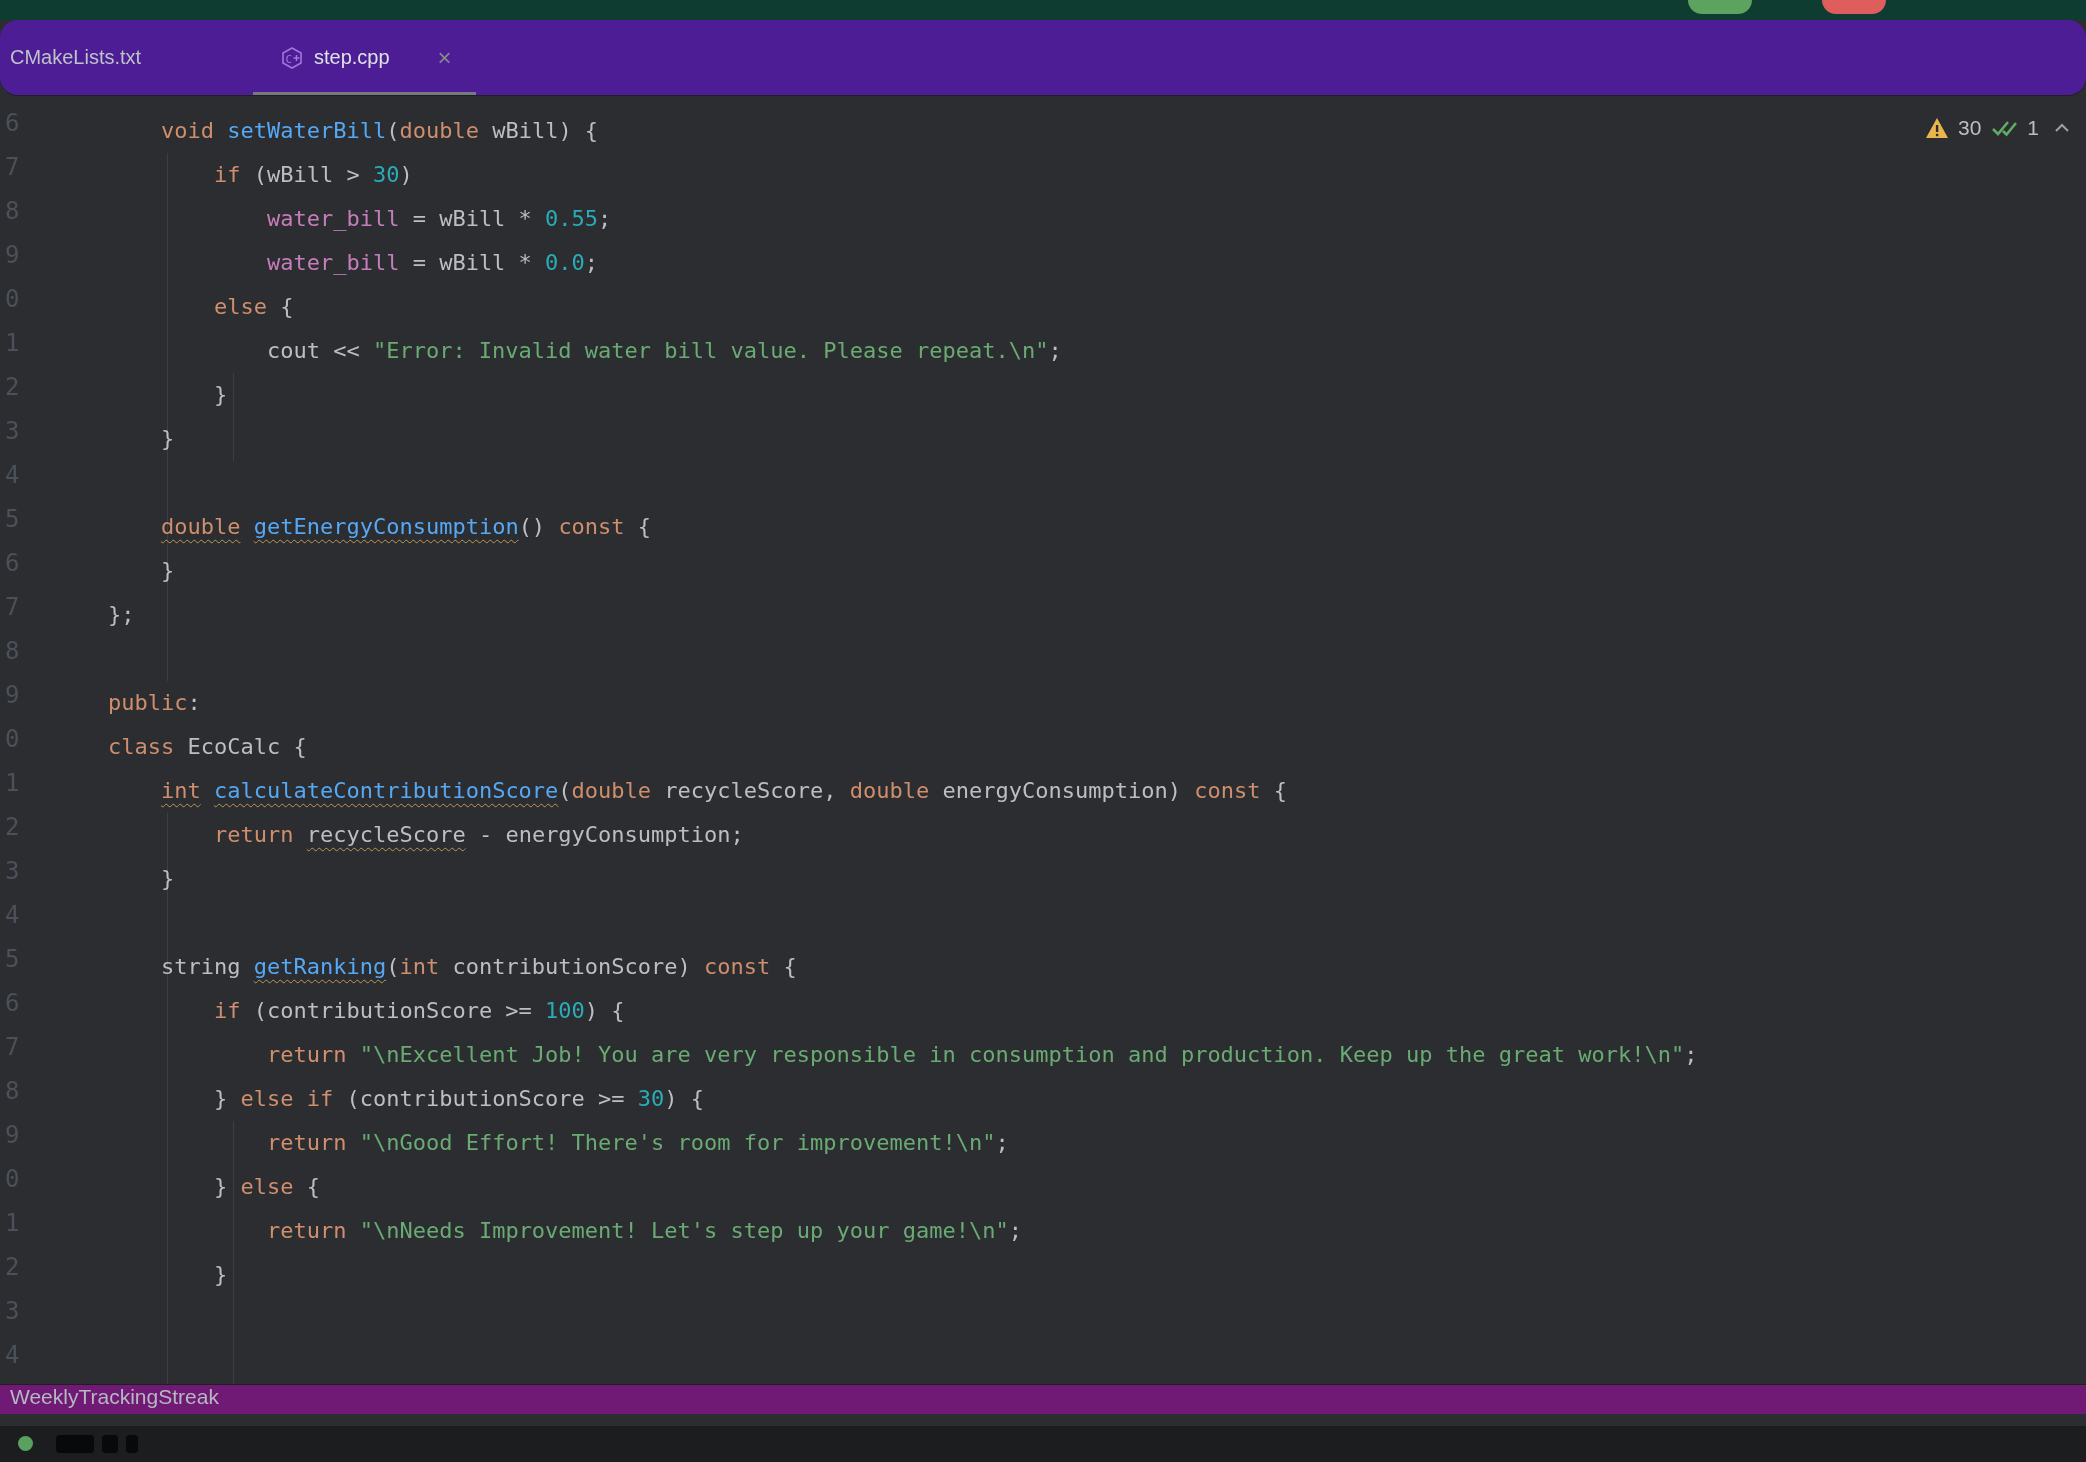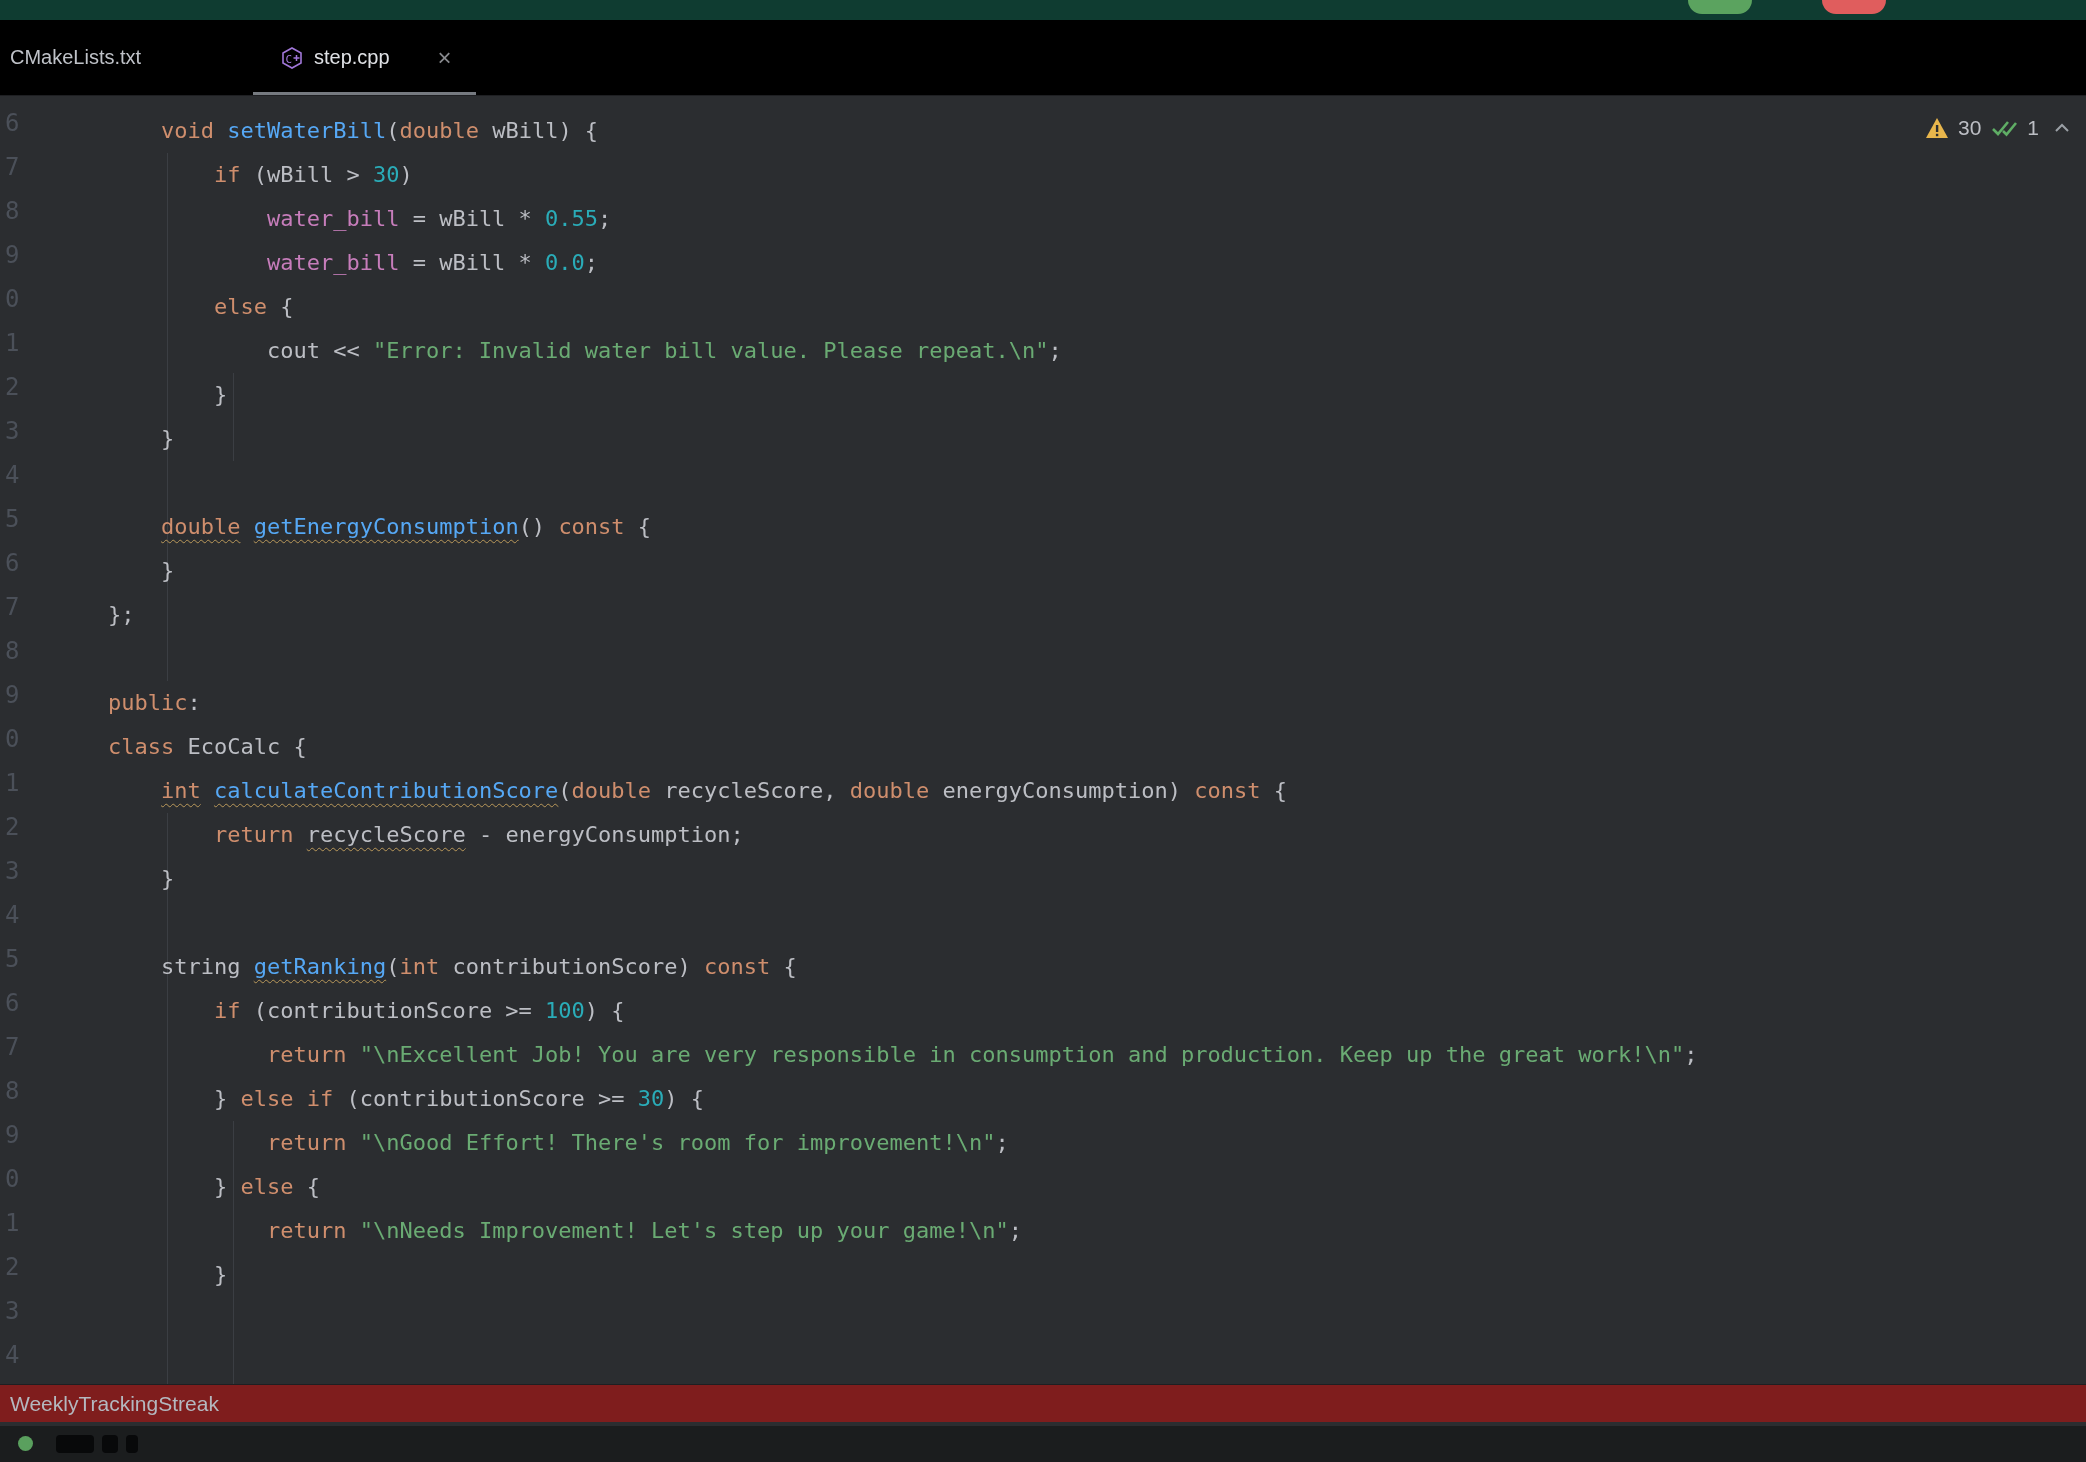--- a/index.html
+++ b/index.html
@@ -6,22 +6,22 @@
   body{position:relative;width:2086px;height:1462px;overflow:hidden;
        font-family:"Liberation Sans",sans-serif;-webkit-font-smoothing:antialiased;}
 
   
   .titlebar{position:absolute;top:0;left:0;width:100%;height:20px;background:#0f3c31;overflow:hidden;}
   .tb-btn{position:absolute;top:-14px;width:64px;height:28px;border-radius:14px;}
   .tb-btn.green{left:1688px;background:#5ba35f;}
   .tb-btn.red{left:1822px;background:#e05d5d;}
 
   
-  .tabbar{position:absolute;top:20px;left:0;width:100%;height:75px;background:#000000;
-          border-bottom:1px solid #1e1f22;display:flex;align-items:stretch;}
+  .tabbar{position:absolute;top:20px;left:0;width:100%;height:75px;background:#4c1d95;
+          border-bottom:1px solid #1e1f22;display:flex;align-items:stretch;border-radius:18px;}
   .tab{display:flex;align-items:center;color:#c9ccd2;font-size:20px;position:relative;box-sizing:border-box;}
   .tab.inactive{width:253px;padding-left:10px;color:#bfc2c8;}
   .tab.active{padding:0 24px 0 27px;color:#dfe1e5;}
   .tab.active::after{content:"";position:absolute;left:0;right:0;bottom:0;height:3px;background:#767a80;}
   .file-icon{width:24px;height:24px;margin-right:10px;display:inline-flex;}
   .tab-close{margin-left:48px;color:#87898d;font-size:24px;line-height:24px;cursor:pointer;}
 
   
   .editor{position:absolute;top:96px;left:0;width:100%;height:1288px;background:#2b2d30;overflow:hidden;}
   .gutter{position:absolute;top:13px;left:0;width:60px;}
@@ -42,22 +42,22 @@
   .g1b{left:167px;top:717px;height:571px;}
   .g2a{left:233px;top:277px;height:88px;}
   .g2b{left:233px;top:1025px;height:263px;}
 
   
   .inspections{position:absolute;top:116px;right:14px;display:flex;align-items:center;gap:9px;
                color:#bcbec4;font-size:21px;cursor:pointer;}
   .inspections .cnt{line-height:24px;}
 
   
-  .breadcrumb-bar{position:absolute;top:1384px;left:0;width:100%;height:38px;background:#7f1d1d;
-                  border-top:1px solid #1e1f22;display:flex;align-items:center;box-sizing:border-box;}
+  .breadcrumb-bar{position:absolute;top:1384px;left:0;width:100%;height:30px;background:#701a75;
+                  border-top:1px solid #1e1f22;display:flex;align-items:flex-start;box-sizing:border-box;}
   .breadcrumb-bar span{padding-left:10px;font-size:21px;color:#b4b8bf;}
 
   
   .bottom-strip{position:absolute;top:1426px;left:0;width:100%;height:36px;background:#1b1d1e;}
   .run-dot{position:absolute;left:18px;top:10px;width:15px;height:15px;border-radius:50%;background:#5aa05e;}
   .blob{position:absolute;top:9px;height:18px;border-radius:4px;background:#08090a;}
   .b1{left:56px;width:38px;}
   .b2{left:102px;width:16px;}
   .b3{left:126px;width:12px;}
 </style>

